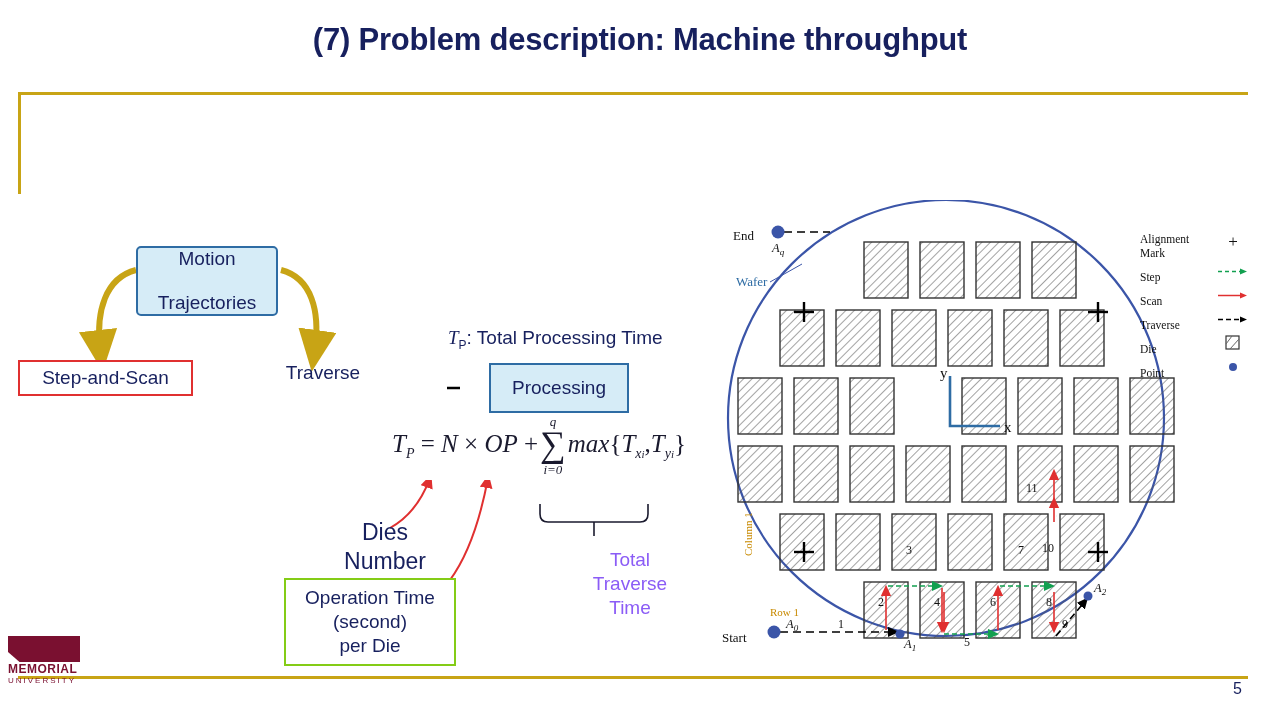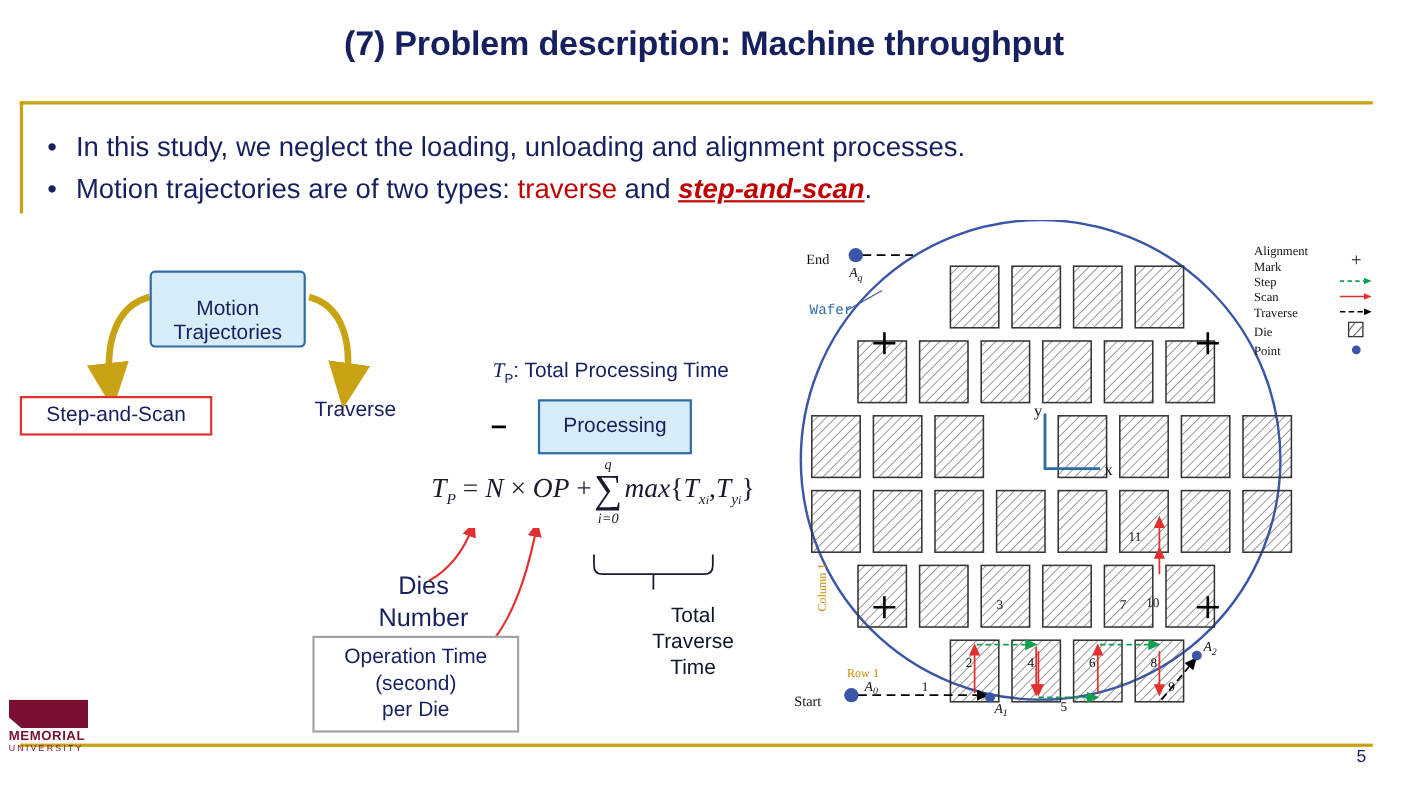--- a/index.html
+++ b/index.html
@@ -63,21 +63,21 @@
     left: 136px;
     top: 246px;
     width: 142px;
     height: 70px;
     background: #d6ecf7;
     border: 2px solid #2e6ca4;
     border-radius: 5px;
     display: flex;
     flex-direction: column;
     align-items: center;
-    justify-content: flex-end;
+    justify-content: space-between;
     font-size: 19px;
     color: #17205e;
     line-height: 1.15;
     box-sizing: border-box;
   }
   .sas-box {
     position: absolute;
     left: 18px;
     top: 360px;
     width: 175px;
@@ -165,41 +165,41 @@
     width: 110px;
     text-align: center;
     font-size: 23px;
     color: #17205e;
     line-height: 1.25;
   }
   .op-box {
     position: absolute;
     left: 284px;
     top: 578px;
-    width: 188px;
+    width: 172px;
     height: 88px;
-    border: 2px solid #a3a3a3;
+    border: 2px solid #84cc16;
     display: flex;
     flex-direction: column;
     align-items: center;
     justify-content: center;
     font-size: 19px;
     color: #17205e;
     line-height: 1.25;
     box-sizing: border-box;
     background: #fff;
   }
   .total-traverse {
     position: absolute;
     left: 570px;
     top: 548px;
     width: 120px;
     text-align: center;
     font-size: 19px;
-    color: #0f172a;
+    color: #8b5cf6;
     line-height: 1.25;
   }
 
   
   .wafer-area {
     position: absolute;
     left: 718px;
     top: 200px;
     width: 530px;
     height: 460px;
@@ -209,32 +209,32 @@
     position: absolute;
     left: 1140px;
     top: 222px;
     width: 110px;
     font-size: 11.5px;
     color: #111;
     line-height: 1.22;
     font-family: "Liberation Serif", serif;
   }
   .legend-row { display: flex; align-items: center; justify-content: space-between; }
-  .legend-row .lname { white-space: nowrap; }
+  .legend-row .lname { white-space: nowrap; margin-top: 10px; }
   .legend-row .lsym { width: 34px; text-align: center; }
 
   .end-label, .start-label, .wafer-label, .row-label, .col-label {
     position: absolute;
     font-family: "Liberation Serif", serif;
     font-size: 13px;
     color: #111;
   }
   .end-label { left: 733px; top: 228px; }
   .start-label { left: 722px; top: 630px; text-align: center; }
-  .wafer-label { left: 736px; top: 274px; color: #2e6ca4; font-size: 13px; font-family: Liberation Mono, monospace; }
+  .wafer-label { left: 736px; top: 274px; color: #2e6ca4; font-size: 13px; }
   .col-label {
     left: 742px; top: 556px;
     color: #c88a00;
     font-size: 11px;
     transform: rotate(-90deg);
     transform-origin: left top;
     white-space: nowrap;
   }
   .row-label { left: 770px; top: 606px; color: #c88a00; font-size: 11px; }
 
@@ -268,26 +268,20 @@
   }
   .logo-t1 { font-size: 12px; font-weight: bold; color: #7a1030; letter-spacing: 0.5px; }
   .logo-t2 { font-size: 8px; color: #7a1030; letter-spacing: 2px; }
 </style>
 </head>
 <body>
 
 <div class="slide-title">(7) Problem description: Machine throughput</div>
 
 <div class="bullet-panel">
-  <div class="bullet-row b1">
-    <span class="dot">•</span><span>In this study, we neglect the loading, unloading and alignment processes.</span>
-  </div>
-  <div class="bullet-row b2">
-    <span class="dot">•</span><span>Motion trajectories are of two types: </span><span class="hl-red">traverse</span><span> and </span><span class="hl-red-italic">step-and-scan</span><span>.</span>
-  </div>
 </div>
 
 <svg class="arc-svg" width="460" height="420" style="left:0px; top:230px;">
   <defs>
     <marker id="goldarrow" markerWidth="7" markerHeight="7" refX="3" refY="3.2" orient="auto">
       <path d="M0,0 L7,3.2 L0,6.4 z" fill="#c8a415"></path>
     </marker>
     <marker id="blkarrow" markerWidth="8" markerHeight="8" refX="6" refY="3.4" orient="auto">
       <path d="M0,0 L8,3.4 L0,6.8 z" fill="#000"></path>
     </marker>

